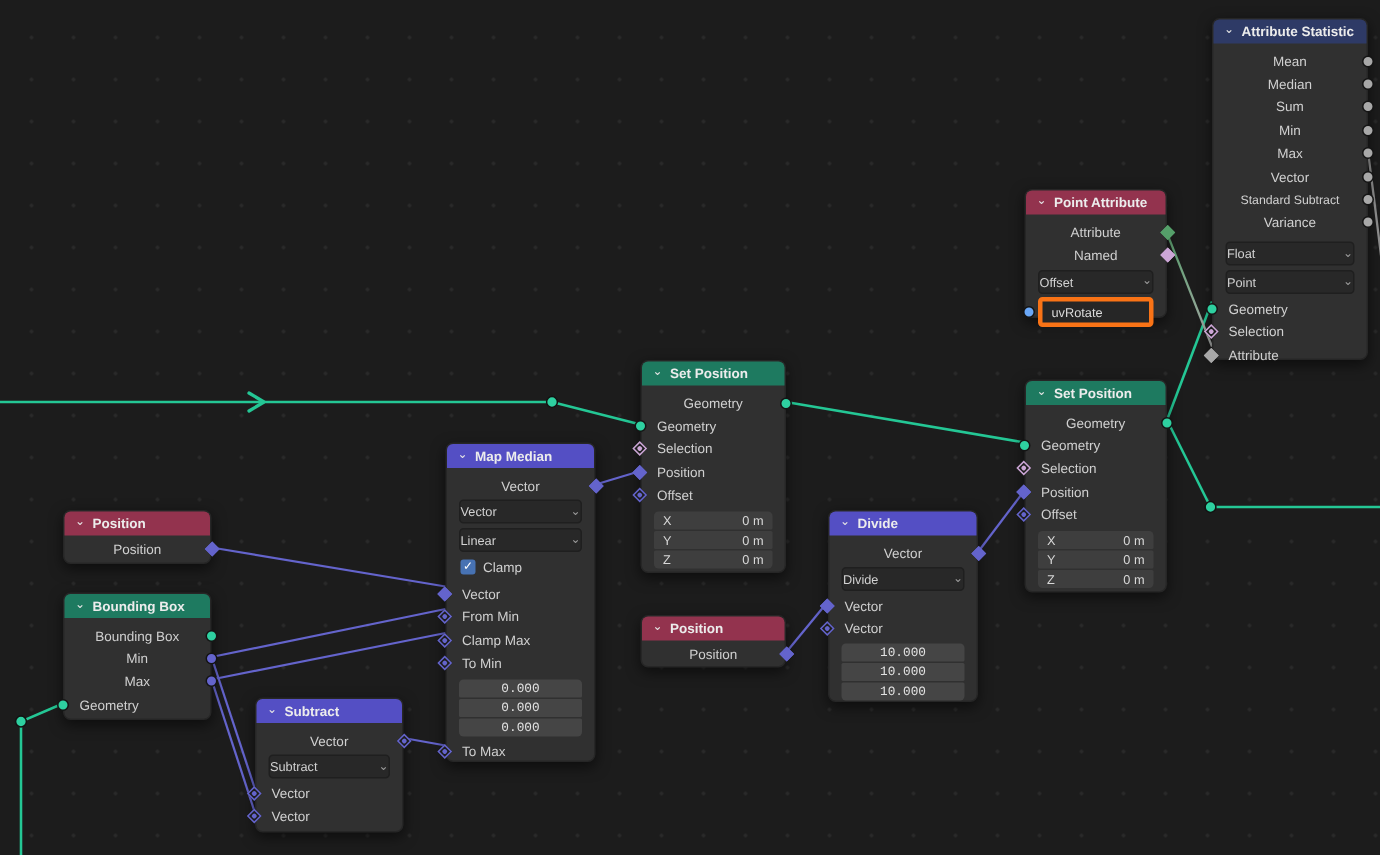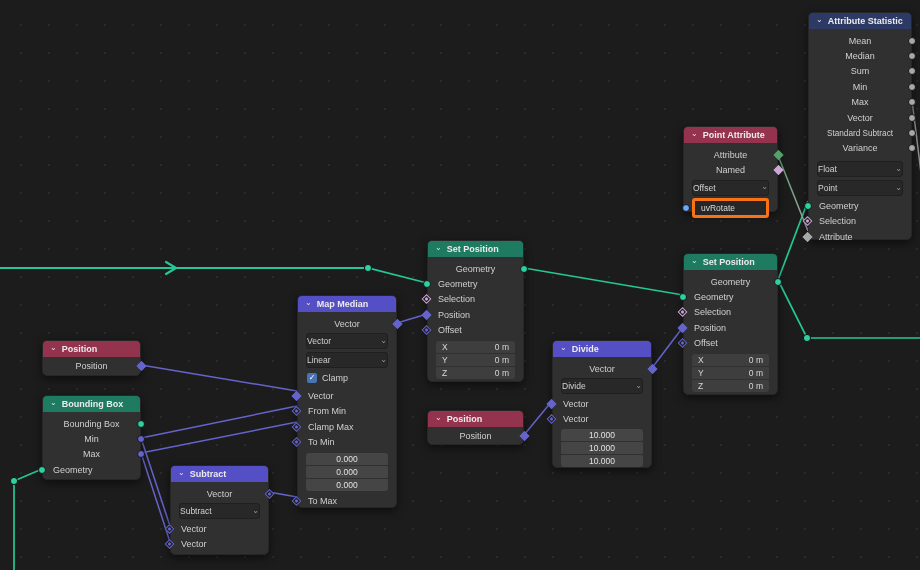--- a/index.html
+++ b/index.html
@@ -59,21 +59,21 @@
     height:14px;margin:2px 8px 0;background:#262626;border:3px solid #f97316;border-radius:3px;
     display:flex;align-items:center;padding:0 6px;font-size:8.5px;color:#dcdcdc;position:relative;
   }
   .chkrow{display:flex;align-items:center;gap:5px;padding:0 9px;height:15px;margin-top:2px;}
   .chk{width:10px;height:10px;background:#4772b3;border-radius:2px;color:#fff;font-size:8px;line-height:10px;
        display:flex;align-items:center;justify-content:center;}
   .vrow{
     height:12px;margin:0 8px 1px;background:#3e3e3e;display:flex;align-items:center;
     justify-content:space-between;padding:0 6px;font-size:8.5px;color:#d8d8d8;border-radius:1px;
   }
-  .vrow.center{justify-content:center;background:#454545;color:#e2e2e2;}
+  .vrow.center{justify-content:center;background:#454545;color:#e2e2e2;font-family:Liberation Mono, monospace;}
   .r-top{border-radius:3px 3px 1px 1px;}
   .r-bot{border-radius:1px 1px 3px 3px;}
   .grp{margin-top:3px;}
 </style>
 </head>
 <body>
 
 <div id="canvas">
 
   <svg id="wires" width="920" height="570">

